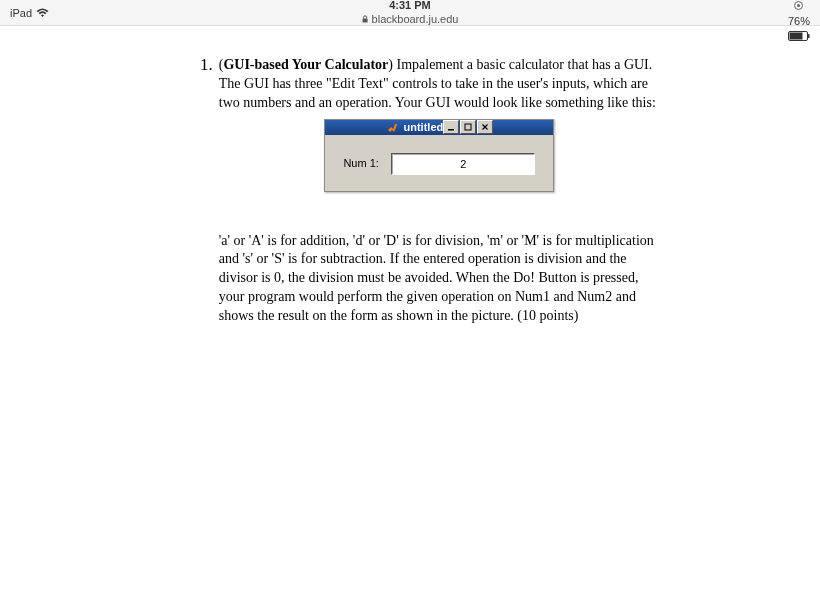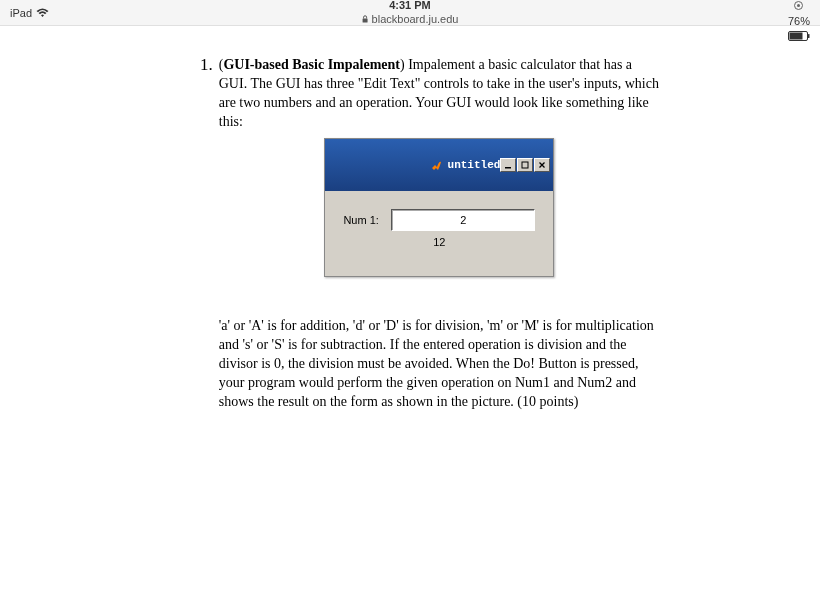--- a/index.html
+++ b/index.html
@@ -61,23 +61,23 @@
       margin: 6px auto 20px auto;
       background: #d4d0c8;
       border: 1px solid #888;
       box-shadow: 1px 1px 2px rgba(0,0,0,0.3);
     }
     .titlebar {
       background: linear-gradient(to bottom, #2a5fb0, #1a3f80);
       color: #fff;
       display: flex;
       align-items: center;
-      justify-content: flex-end;
-      padding: 19px 3px;
-      font-family: Liberation Mono, monospace;
+      justify-content: center;
+      padding: 0 3px;
+      font-family: Liberation Sans, sans-serif;
       font-size: 11px;
       font-weight: bold;
     }
     .titlebar-left { display: flex; align-items: center; gap: 4px; }
     .matlab-icon {
       width: 14px; height: 14px;
       display: flex; align-items: center; justify-content: center;
     }
     .window-controls { display: flex; gap: 1px; }
     .win-btn {
@@ -190,21 +190,21 @@
           <rect x="20" y="3" width="1.5" height="4" rx="0.5" fill="#333"></rect>
         </svg>
     </span>
   </div>
 </div>
 
 <div class="content">
   <div class="problem-number">
     <span class="num-prefix">1.</span>
     <div class="problem-text">
-      <span>(</span><span class="bold">GUI-based Basic Impalement</span><span>)</span><span> Impalement a basic calculator that has a GUI. The GUI has three "Edit Text" controls to take in the user's inputs, which are two numbers and an operation. Your GUI would look like something like this:</span>
+      <span>(</span><span class="bold">GUI-based Your Calculator</span><span>)</span><span> Impalement a basic calculator that has a GUI. The GUI has three "Edit Text" controls to take in the user's inputs, which are two numbers and an operation. Your GUI would look like something like this:</span>
 
       <div class="calc-window">
         <div class="titlebar">
           <div class="titlebar-left">
             <span class="matlab-icon">
               <svg width="14" height="14" viewBox="0 0 14 14">
                   <path d="M2 10 L5 7 L7 9 Q9 3 11 4 Q10 8 8 12 L6 10 L4 12 Z" fill="#ff7f00"></path>
                 </svg>
             </span>
             <span>untitled</span>
@@ -225,20 +225,19 @@
                   <path d="M1.5 1.5 L6.5 6.5 M6.5 1.5 L1.5 6.5" stroke="#000" stroke-width="1.3"></path>
                 </svg>
             </div>
           </div>
         </div>
         <div class="calc-body">
           <div class="field-row">
             <span class="field-label">Num 1:</span>
             <input class="field-input" value="2" style="">
           </div>
-          <div class="result-row">12</div>
         </div>
       </div>
 
       <div class="description">'a' or 'A' is for addition, 'd' or 'D' is for division, 'm' or 'M' is for multiplication and 's' or 'S' is for subtraction. If the entered operation is division and the divisor is 0, the division must be avoided. When the Do! Button is pressed, your program would perform the given operation on Num1 and Num2 and shows the result on the form as shown in the picture. (10 points)</div>
     </div>
   </div>
 </div>
 
 </body></html>

